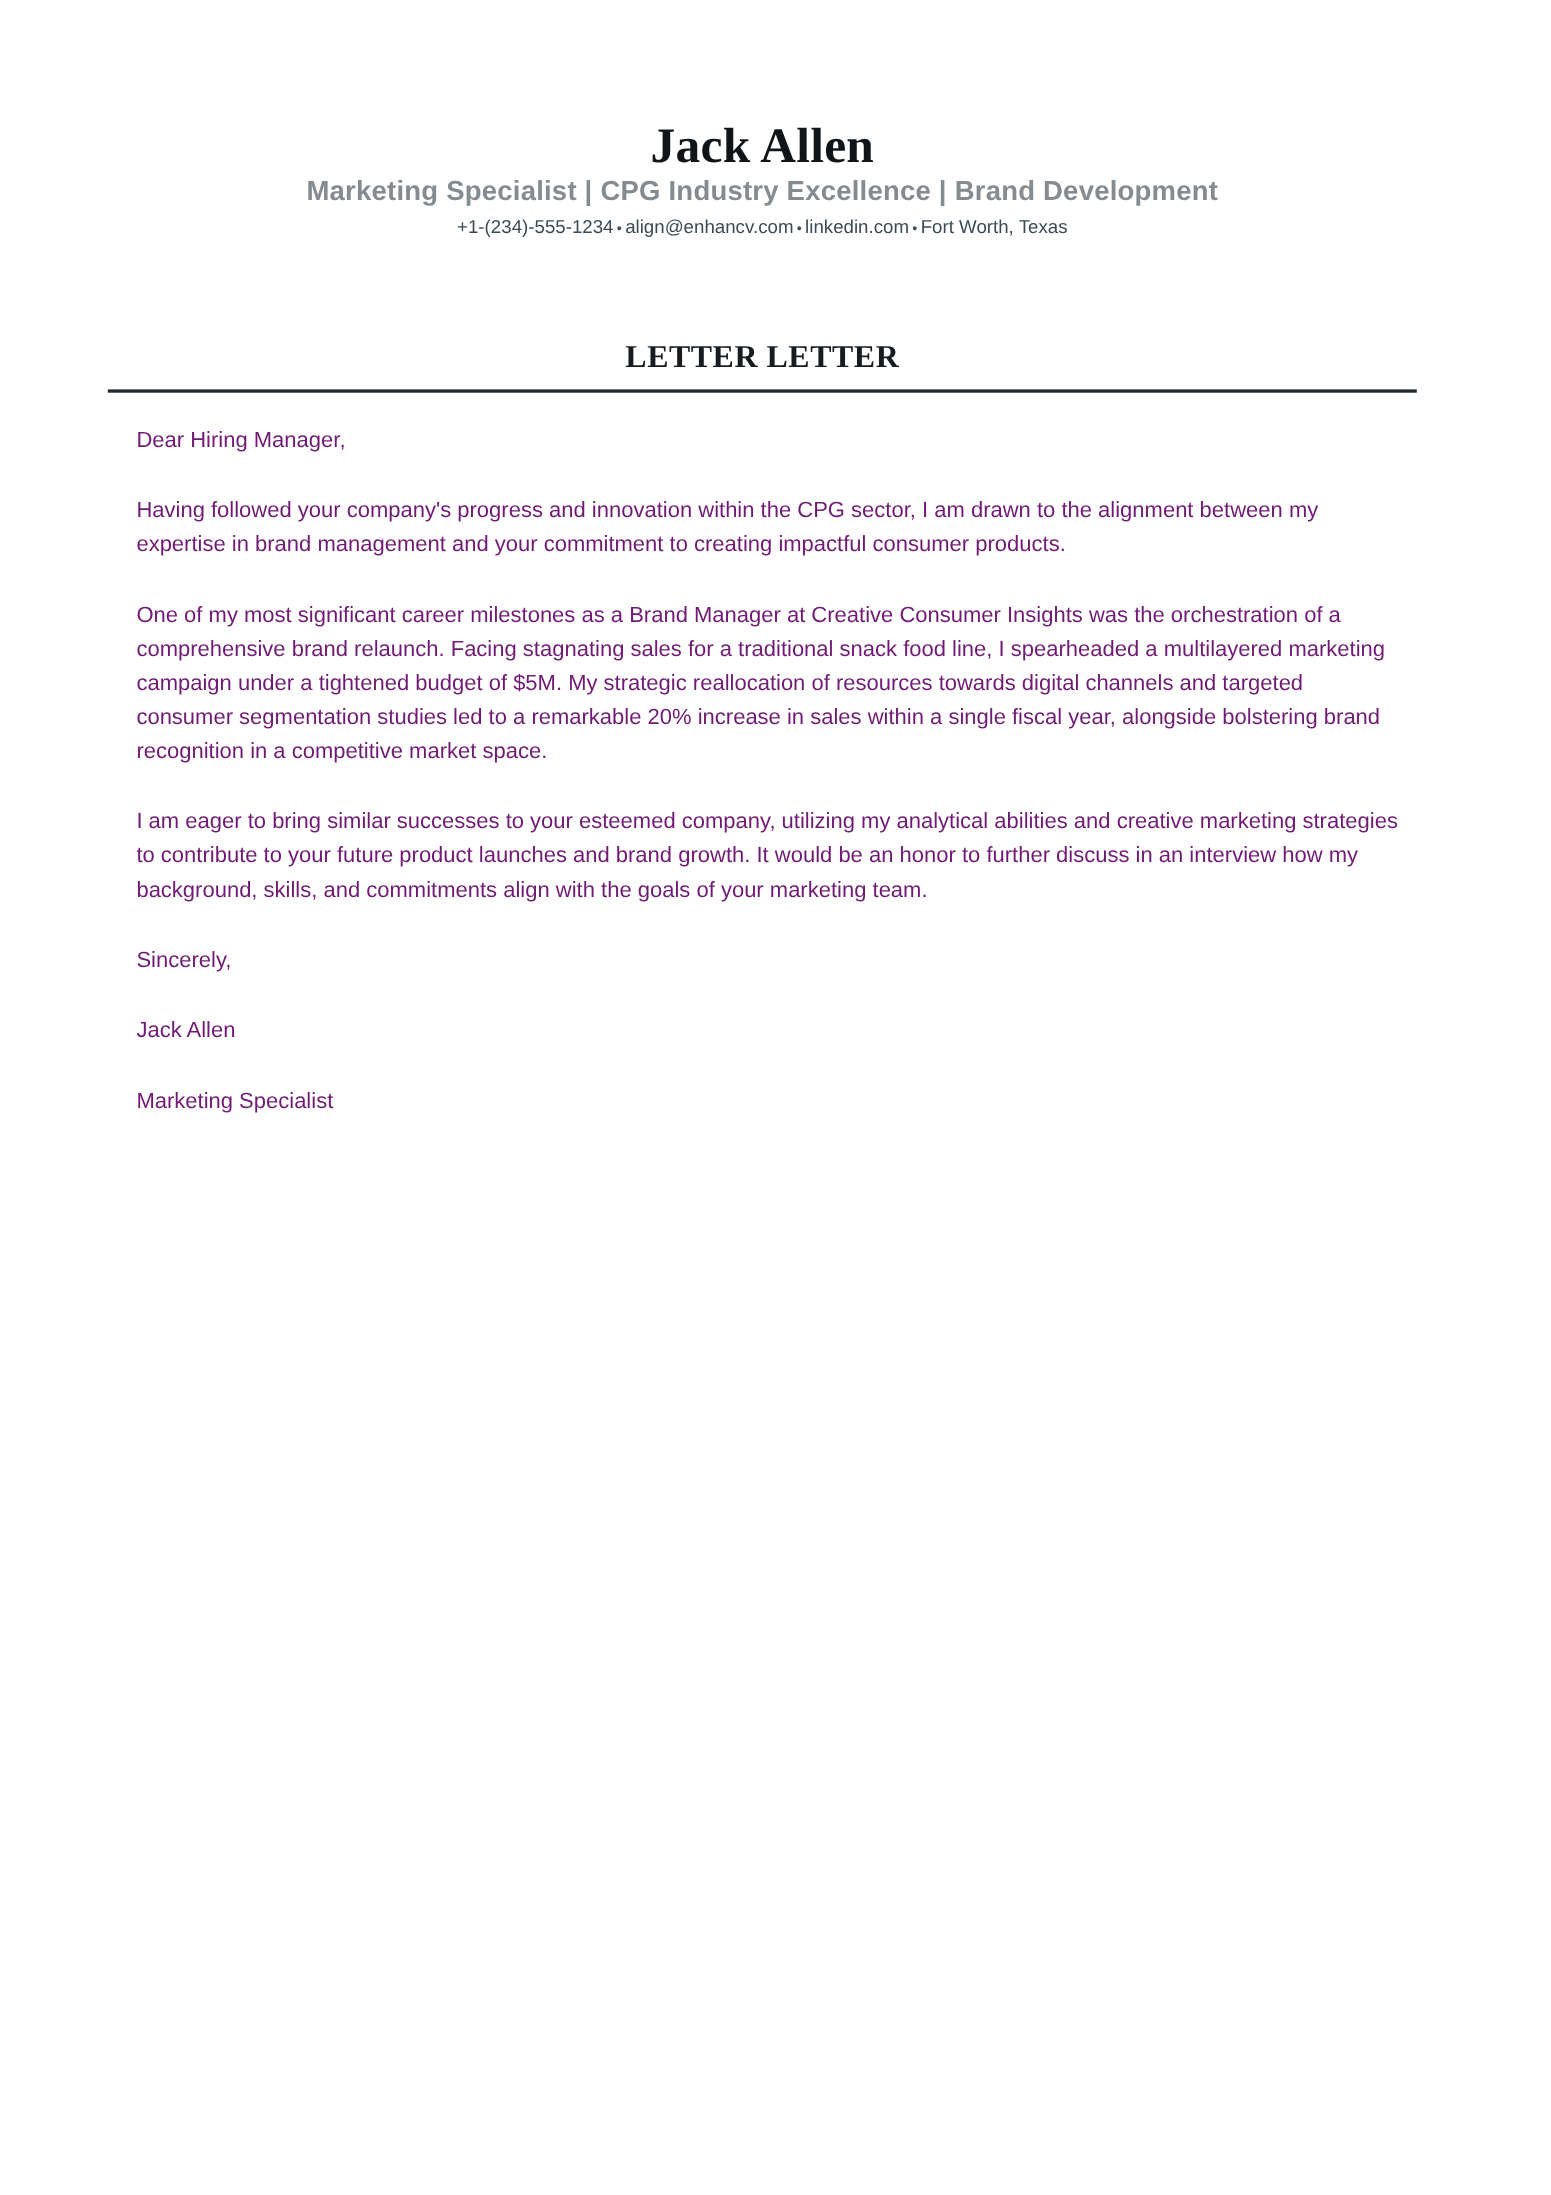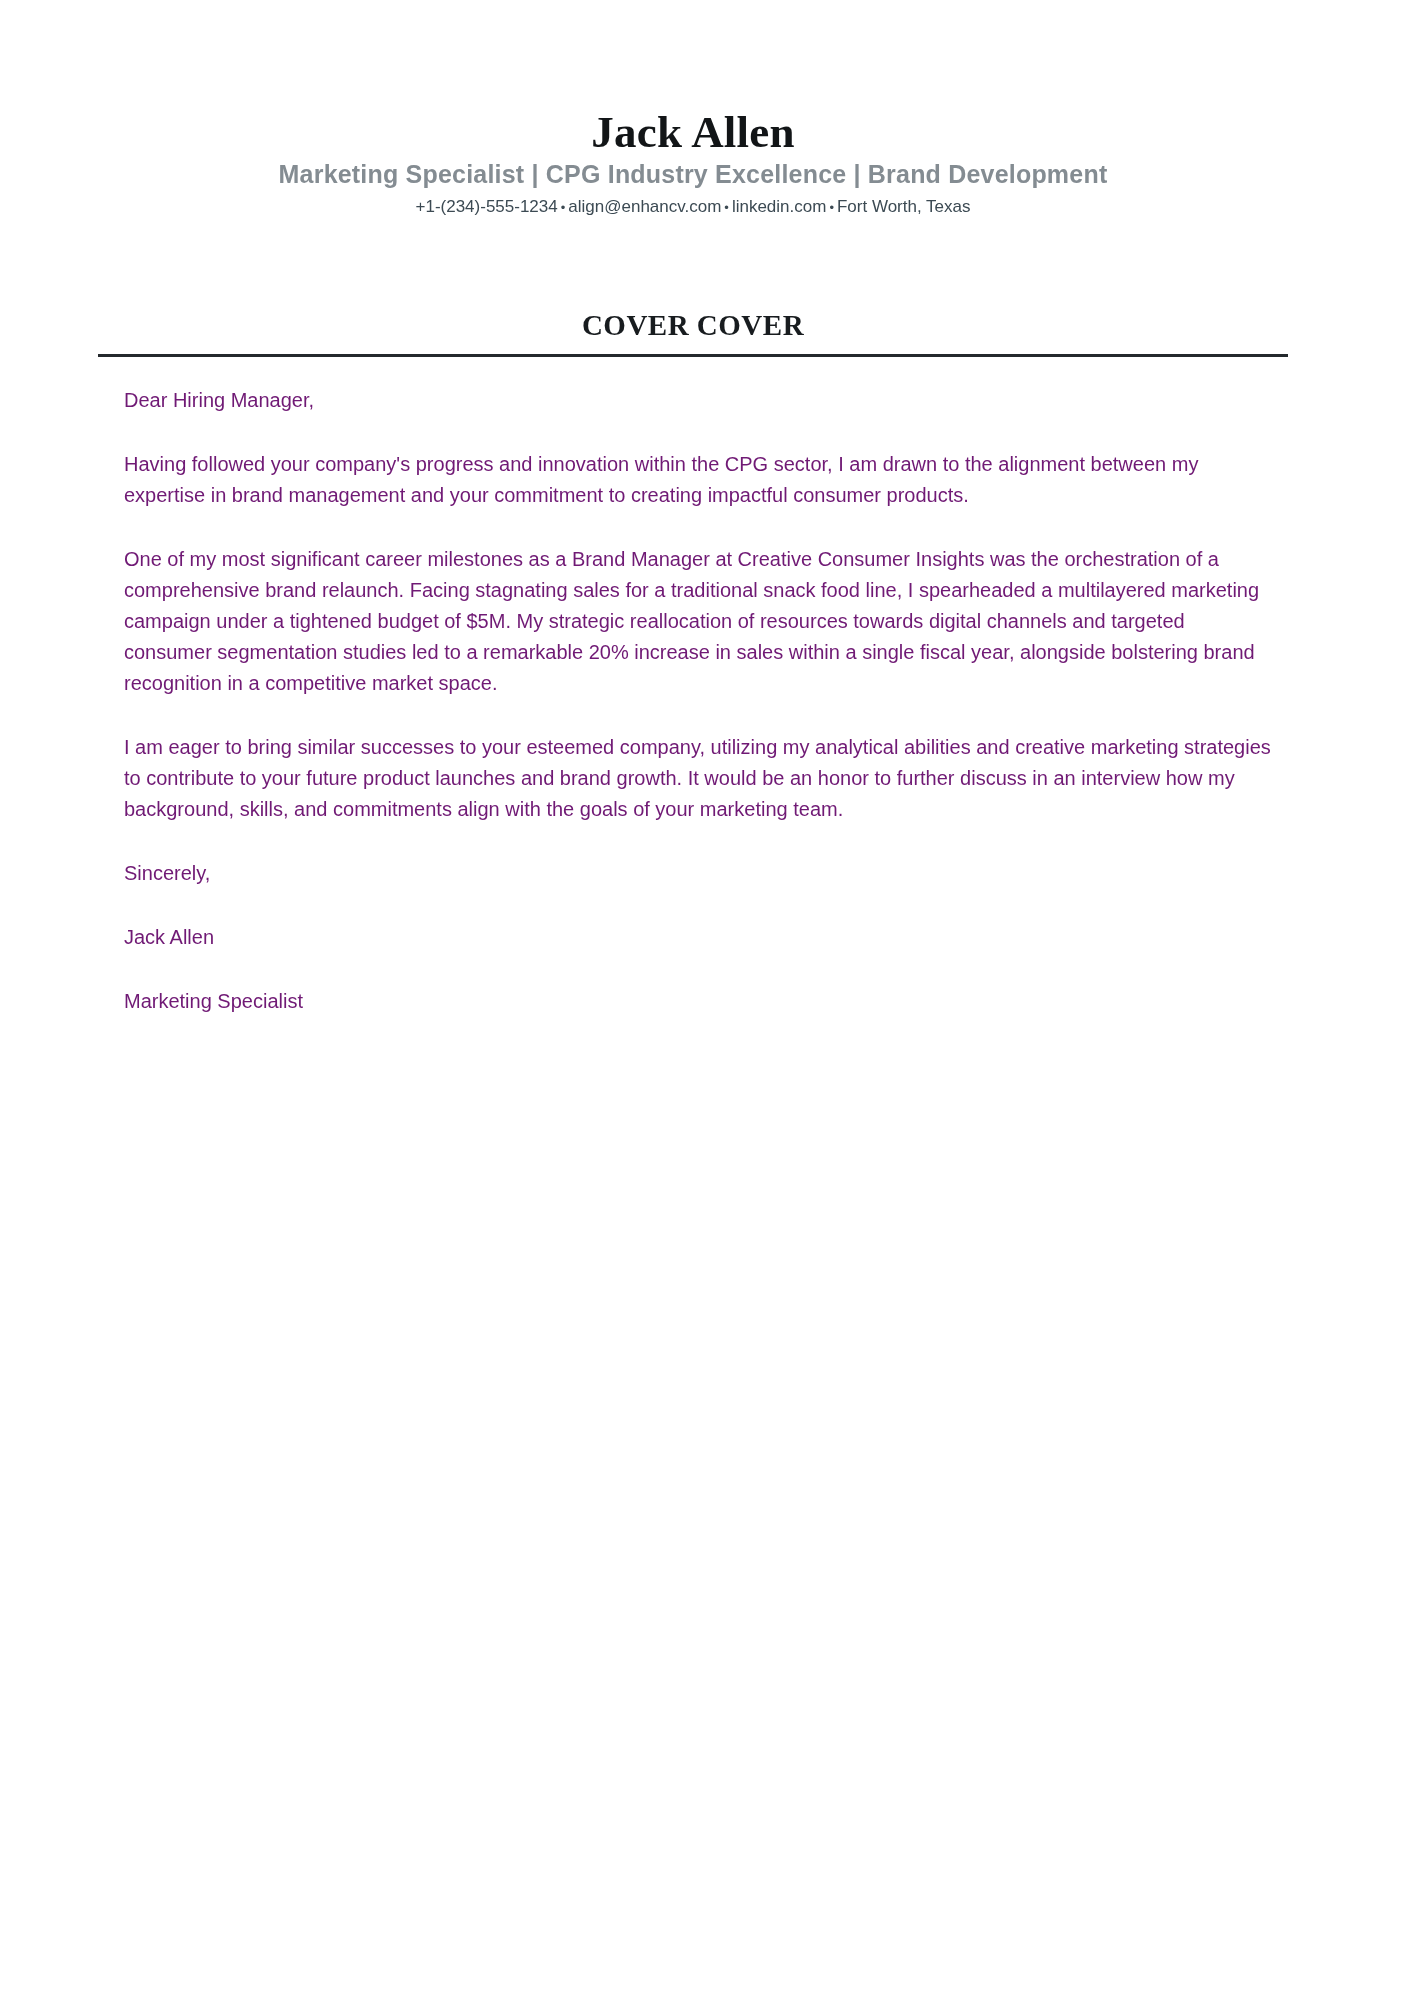--- a/index.html
+++ b/index.html
@@ -124,21 +124,21 @@
         <span>+1-(234)-555-1234</span>
         <span class="contact-dot">•</span>
         <span>align@enhancv.com</span>
         <span class="contact-dot">•</span>
         <span>linkedin.com</span>
         <span class="contact-dot">•</span>
         <span>Fort Worth, Texas</span>
       </div>
     </header>
 
-    <div class="section-title">COVER COVER</div>
+    <div class="section-title">LETTER LETTER</div>
     <hr class="rule">
 
     <div class="letter-body">
       <p>Dear Hiring Manager,</p>
       <p>Having followed your company's progress and innovation within the CPG sector, I am drawn to the alignment between my expertise in brand management and your commitment to creating impactful consumer products.</p>
       <p>One of my most significant career milestones as a Brand Manager at Creative Consumer Insights was the orchestration of a comprehensive brand relaunch. Facing stagnating sales for a traditional snack food line, I spearheaded a multilayered marketing campaign under a tightened budget of $5M. My strategic reallocation of resources towards digital channels and targeted consumer segmentation studies led to a remarkable 20% increase in sales within a single fiscal year, alongside bolstering brand recognition in a competitive market space.</p>
       <p>I am eager to bring similar successes to your esteemed company, utilizing my analytical abilities and creative marketing strategies to contribute to your future product launches and brand growth. It would be an honor to further discuss in an interview how my background, skills, and commitments align with the goals of your marketing team.</p>
       <p>Sincerely,</p>
       <p>Jack Allen</p>
       <p>Marketing Specialist</p>

